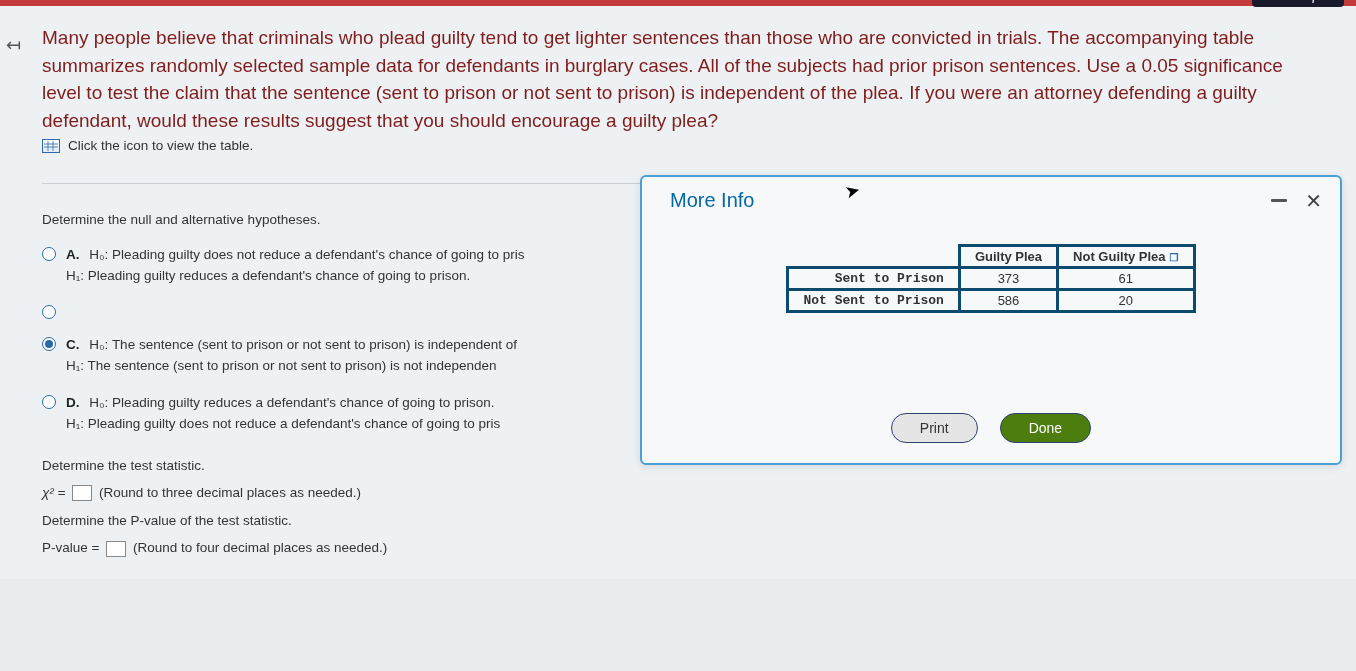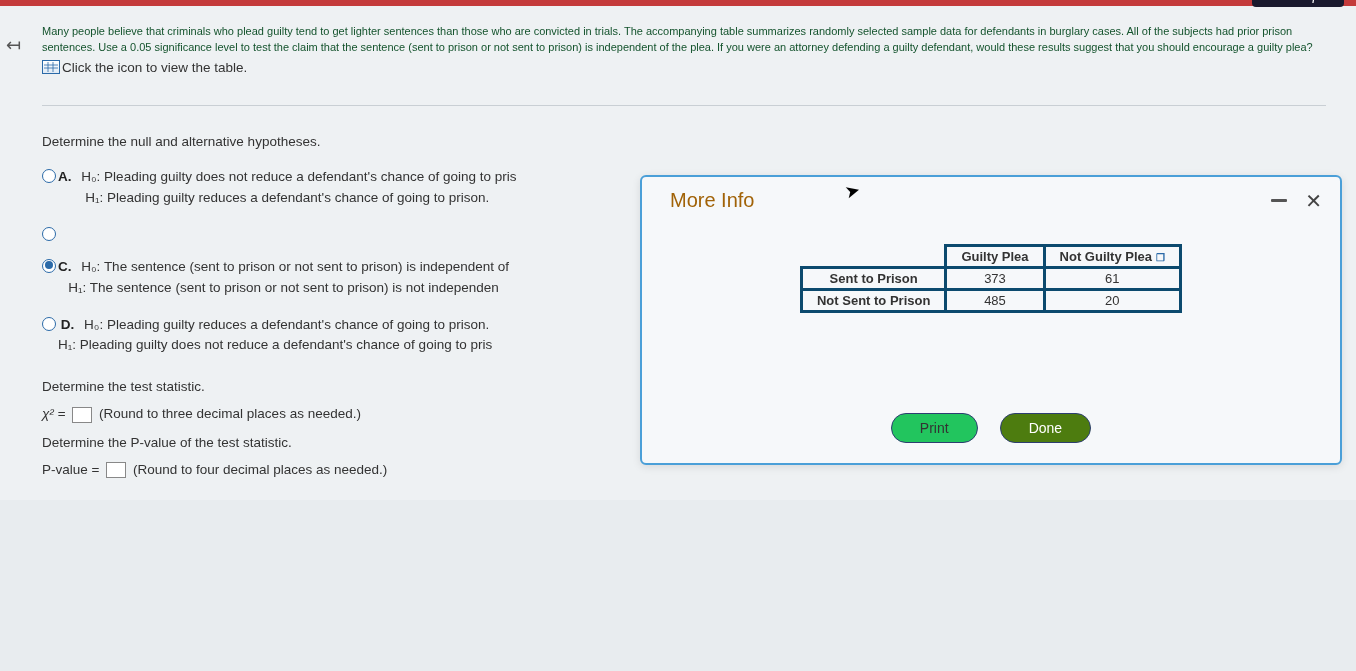--- a/index.html
+++ b/index.html
@@ -29,28 +29,28 @@
       border-radius: 4px;
       font-size: 13px;
       font-style: italic;
     }
     .content {
       padding: 18px 30px 10px 42px;
       background: #eef1f3;
     }
     .question-text {
       line-height: 1.45;
-      color: #14532d;
-      font-size: 11px;
+      color: #7f1d1d;
+      font-size: 19px;
       padding-right: 10px;
     }
     .table-link {
       display: flex;
       align-items: center;
-      gap: 2px;
+      gap: 8px;
       margin-top: 4px;
       color: #333;
     }
     .table-icon {
       width: 18px;
       height: 14px;
       border: 1px solid #2b6aa8;
       background: linear-gradient(#fff, #dfeaf5);
       display: inline-flex;
       align-items: center;
@@ -67,23 +67,22 @@
     .prompt {
       color: #333;
       margin-bottom: 18px;
     }
     .options {
       width: 640px;
     }
     .option {
       display: flex;
       align-items: flex-start;
-      gap: 2px;
+      gap: 10px;
       margin-bottom: 16px;
-      text-align: center;
     }
     .radio {
       width: 14px;
       height: 14px;
       border: 1.5px solid #2b6aa8;
       border-radius: 50%;
       flex-shrink: 0;
       margin-top: 2px;
       position: relative;
       background: #fff;
@@ -131,21 +130,21 @@
       flex-direction: column;
     }
     .modal-header {
       display: flex;
       align-items: center;
       justify-content: space-between;
       padding: 12px 18px 10px 28px;
     }
     .modal-title {
       font-size: 20px;
-      color: #a16207;
+      color: #0369a1;
       font-weight: normal;
     }
     .modal-controls {
       display: flex;
       gap: 18px;
       align-items: center;
       color: #555;
     }
     .min-icon {
       width: 16px;
@@ -171,22 +170,23 @@
       font-size: 13px;
       color: #333;
     }
     table.data td, table.data th {
       border: 3px solid #0c4a6e;
       padding: 2px 14px;
       text-align: center;
       font-weight: normal;
     }
     table.data th.rowhead {
-      text-align: center;
+      text-align: right;
       font-weight: bold;
+      font-family: Liberation Mono, monospace;
     }
     table.data .blank {
       border-top: none;
       border-left: none;
       background: transparent;
     }
     table.data thead th {
       font-weight: bold;
     }
     .copy-icon {
@@ -202,21 +202,21 @@
       padding-top: 10px;
     }
     .btn {
       padding: 6px 28px;
       border-radius: 18px;
       font-size: 14px;
       border: 1.5px solid #2d3e70;
       cursor: pointer;
     }
     .btn-print {
-      background: #22c55e;
+      background: #e5e5e5;
       color: #333;
     }
     .btn-done {
       background: #4d7c0f;
       color: #fff;
     }
     .left-arrow {
       position: absolute;
       left: 6px;
       top: 34px;
@@ -331,21 +331,21 @@
         </tr>
       </thead>
       <tbody>
         <tr>
           <th class="rowhead">Sent to Prison</th>
           <td>373</td>
           <td>61</td>
         </tr>
         <tr>
           <th class="rowhead">Not Sent to Prison</th>
-          <td>485</td>
+          <td>586</td>
           <td>20</td>
         </tr>
       </tbody>
     </table>
   </div>
   <div class="modal-footer">
     <button class="btn btn-print">Print</button>
     <button class="btn btn-done">Done</button>
   </div>
 </div>

